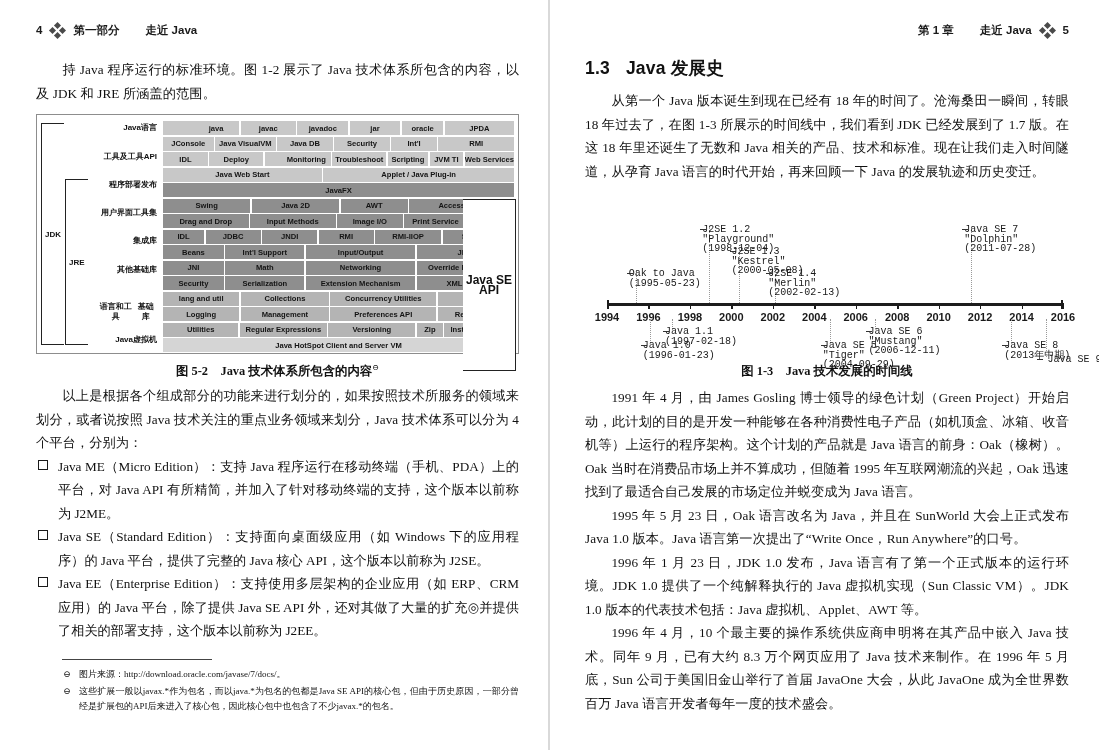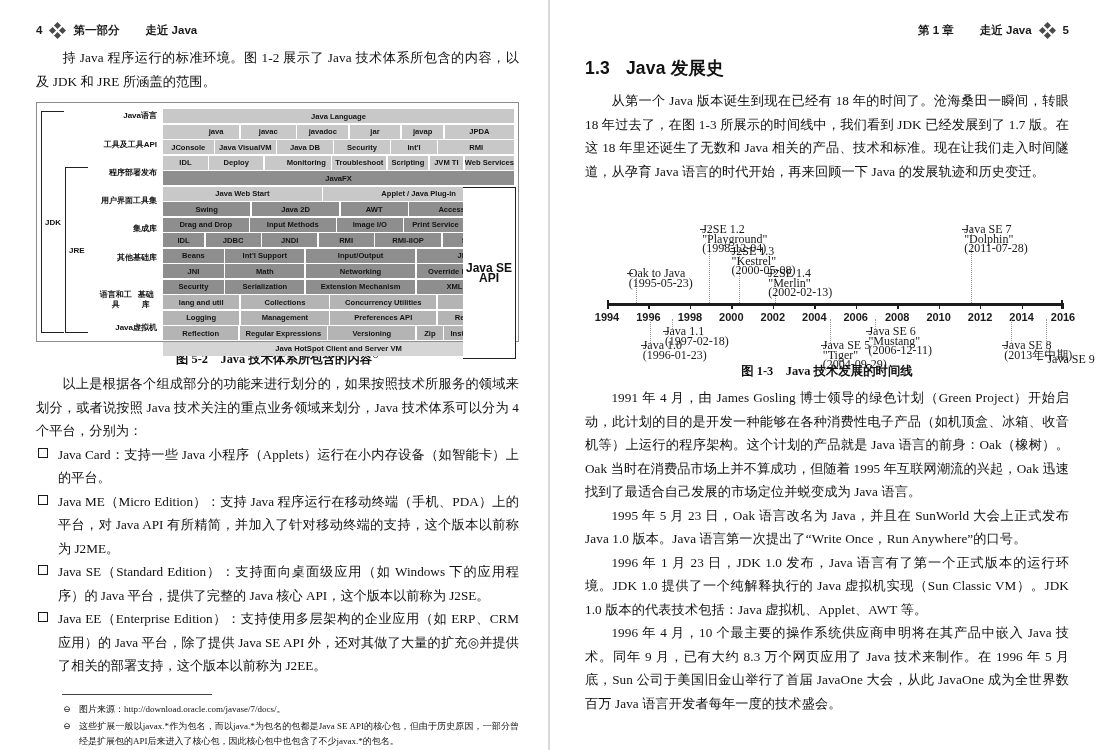--- a/index.html
+++ b/index.html
@@ -97,22 +97,22 @@
   
   .tl-wrap{position:relative;height:170px;margin:8px 0 0 0;}
   .tl-axis{position:absolute;left:22px;right:6px;top:112px;height:3px;background:#1c1c1c;}
   .tl-axis:before,.tl-axis:after{content:"";position:absolute;top:-3px;width:2px;height:9px;background:#1c1c1c;}
   .tl-axis:before{left:0;}
   .tl-axis:after{right:0;}
   .tick{position:absolute;top:112px;width:1.4px;height:6px;background:#1c1c1c;}
   .ticklab{position:absolute;top:120px;transform:translateX(-50%);
            font-family:"Liberation Sans","DejaVu Sans",sans-serif;
            font-size:11px;font-weight:bold;color:#1a1a1a;white-space:nowrap;}
-  .ev{position:absolute;font-family:Liberation Serif, serif;
-      font-size:12px;line-height:9.6px;color:#181818;white-space:nowrap;}
+  .ev{position:absolute;font-family:Liberation Mono, monospace;
+      font-size:10px;line-height:9.6px;color:#181818;white-space:nowrap;}
   .ev .lead{display:block;}
   .leader{position:absolute;width:0;border-left:1px dotted #999;}
   .dash{position:absolute;width:6px;height:1.2px;background:#333;}
   .figcap2{text-align:center;font-size:12.4px;font-weight:bold;margin:2px 0 6px 0;}
 </style>
 </head>
 <body>
 
 <div class="spread">
 
@@ -124,21 +124,21 @@
           <i></i>
           <i></i>
           <i></i>
           <i></i>
         </span>
       <span>第一部分</span>
       <span class="rh-sep"></span>
       <span>走近 Java</span>
     </div>
 
-    <p class="body indent" style="margin-top:8px;">持 Java 程序运行的标准环境。图 1-2 展示了 Java 技术体系所包含的内容，以及 JDK 和 JRE 所涵盖的范围。</p>
+    <p class="body indent" style="margin-top:20px;">持 Java 程序运行的标准环境。图 1-2 展示了 Java 技术体系所包含的内容，以及 JDK 和 JRE 所涵盖的范围。</p>
 
     <div class="fig2-wrap">
       <div class="fig2-inner">
         <div class="brackets">
           <div class="brk" id="brkJDK" style="left:2px;top:2px;bottom:2px;width:22px;">
             <span>JDK</span>
           </div>
           <div class="brk" id="brkJRE" style="left:26px;top:58px;bottom:2px;width:22px;">
             <span>JRE</span>
           </div>
@@ -167,53 +167,50 @@
             <div class="rlab" style="height: 46.5px; text-align: center;">
               <div>语言和工具</div>
               <div>基础库</div>
             </div>
             <div class="rlab" style="height: 15.5px;">
               <div>Java虚拟机</div>
             </div>
           </div>
         <div class="stack" id="stack">
             <div class="band">
-              <div class="cell t-light" style="flex: 12 1 0%;">Java Language</div>
-            </div>
-            <div class="band">
               <div class="cell t-light" style="flex: 2 1 0%; padding-left: 30px;">java</div>
               <div class="cell t-light" style="flex: 2.4 1 0%;">javac</div>
               <div class="cell t-light" style="flex: 2.2 1 0%;">javadoc</div>
               <div class="cell t-light" style="flex: 2.2 1 0%;">jar</div>
-              <div class="cell t-light" style="flex: 1.8 1 0%;">javap</div>
+              <div class="cell t-light" style="flex: 1.8 1 0%;">oracle</div>
               <div class="cell t-light" style="flex: 3 1 0%;">JPDA</div>
             </div>
             <div class="band">
               <div class="cell t-light" style="flex: 2 1 0%;">JConsole</div>
               <div class="cell t-light" style="flex: 2.4 1 0%;">Java VisualVM</div>
               <div class="cell t-light" style="flex: 2.2 1 0%;">Java DB</div>
               <div class="cell t-light" style="flex: 2.2 1 0%;">Security</div>
               <div class="cell t-light" style="flex: 1.8 1 0%;">Int'l</div>
               <div class="cell t-light" style="flex: 3 1 0%;">RMI</div>
             </div>
             <div class="band">
               <div class="cell t-light" style="flex: 2 1 0%;">IDL</div>
               <div class="cell t-light" style="flex: 2.4 1 0%;">Deploy</div>
               <div class="cell t-light" style="flex: 2.2 1 0%; padding-left: 17px;">Monitoring</div>
               <div class="cell t-light" style="flex: 2.4 1 0%;">Troubleshoot</div>
               <div class="cell t-light" style="flex: 1.8 1 0%;">Scripting</div>
               <div class="cell t-light" style="flex: 1.5 1 0%;">JVM TI</div>
               <div class="cell t-light" style="flex: 2.2 1 0%;">Web Services</div>
             </div>
             <div class="band">
-              <div class="cell t-dark" style="flex: 12 1 0%;">JavaFX</div>
-            </div>
-            <div class="band">
               <div class="cell t-light" style="flex: 5 1 0%;">Java Web Start</div>
               <div class="cell t-light" style="flex: 6 1 0%;">Applet / Java Plug-in</div>
+            </div>
+            <div class="band">
+              <div class="cell t-dark" style="flex: 12 1 0%;">JavaFX</div>
             </div>
             <div class="band">
               <div class="cell t-dark" style="flex: 3 1 0%;">Swing</div>
               <div class="cell t-dark" style="flex: 3 1 0%;">Java 2D</div>
               <div class="cell t-dark" style="flex: 2.3 1 0%;">AWT</div>
               <div class="cell t-dark" style="flex: 3.6 1 0%;">Accessibility</div>
             </div>
             <div class="band">
               <div class="cell t-dark" style="flex: 3 1 0%;">Drag and Drop</div>
               <div class="cell t-dark" style="flex: 3 1 0%;">Input Methods</div>
@@ -253,21 +250,21 @@
               <div class="cell t-mid" style="flex: 3.6 1 0%;">Concurrency Utilities</div>
               <div class="cell t-mid" style="flex: 2.6 1 0%;">JAR</div>
             </div>
             <div class="band">
               <div class="cell t-mid" style="flex: 2.6 1 0%;">Logging</div>
               <div class="cell t-mid" style="flex: 3 1 0%;">Management</div>
               <div class="cell t-mid" style="flex: 3.6 1 0%;">Preferences API</div>
               <div class="cell t-mid" style="flex: 2.6 1 0%;">Ref Objects</div>
             </div>
             <div class="band">
-              <div class="cell t-mid" style="flex: 2.6 1 0%;">Reflection</div>
+              <div class="cell t-mid" style="flex: 2.6 1 0%;">Utilities</div>
               <div class="cell t-mid" style="flex: 3 1 0%;">Regular Expressions</div>
               <div class="cell t-mid" style="flex: 3 1 0%;">Versioning</div>
               <div class="cell t-mid" style="flex: 0.9 1 0%;">Zip</div>
               <div class="cell t-mid" style="flex: 2.4 1 0%;">Instrumentation</div>
             </div>
             <div class="band">
               <div class="cell t-pale" style="flex: 12 1 0%;">Java HotSpot Client and Server VM</div>
             </div>
           </div>
       </div>
@@ -276,21 +273,20 @@
       </div>
     </div>
 
     <div class="figcap">
       <span>图 5-2　Java 技术体系所包含的内容</span><span class="sup">⊖</span>
     </div>
 
     <p class="body indent">以上是根据各个组成部分的功能来进行划分的，如果按照技术所服务的领域来划分，或者说按照 Java 技术关注的重点业务领域来划分，Java 技术体系可以分为 4 个平台，分别为：</p>
 
     <ul class="bullets" id="bullets">
-        <li><span class="sq"></span><span>Java Card：支持一些 Java 小程序（Applets）运行在小内存设备（如智能卡）上的平台。</span></li>
         <li><span class="sq"></span><span>Java ME（Micro Edition）：支持 Java 程序运行在移动终端（手机、PDA）上的平台，对 Java API 有所精简，并加入了针对移动终端的支持，这个版本以前称为 J2ME。</span></li>
         <li><span class="sq"></span><span>Java SE（Standard Edition）：支持面向桌面级应用（如 Windows 下的应用程序）的 Java 平台，提供了完整的 Java 核心 API，这个版本以前称为 J2SE。</span></li>
         <li><span class="sq"></span><span>Java EE（Enterprise Edition）：支持使用多层架构的企业应用（如 ERP、CRM 应用）的 Java 平台，除了提供 Java SE API 外，还对其做了大量的扩充◎并提供了相关的部署支持，这个版本以前称为 J2EE。</span></li>
       </ul>
 
     <div class="fnrule"></div>
     <div id="footnotes">
         <div class="fn">
           <span class="mk">⊖</span>
           <span class="tx">图片来源：http://download.oracle.com/javase/7/docs/。</span>

